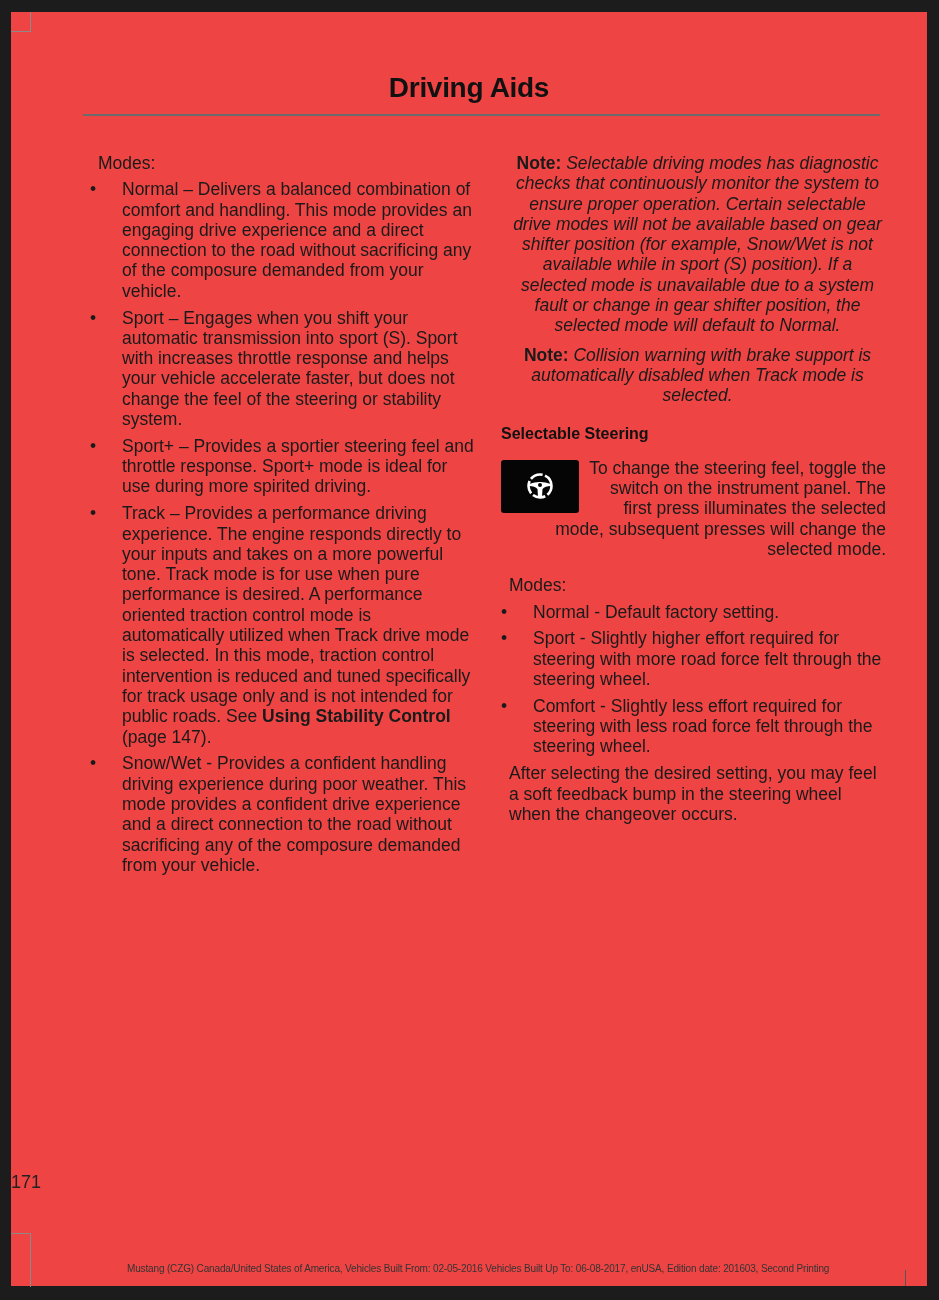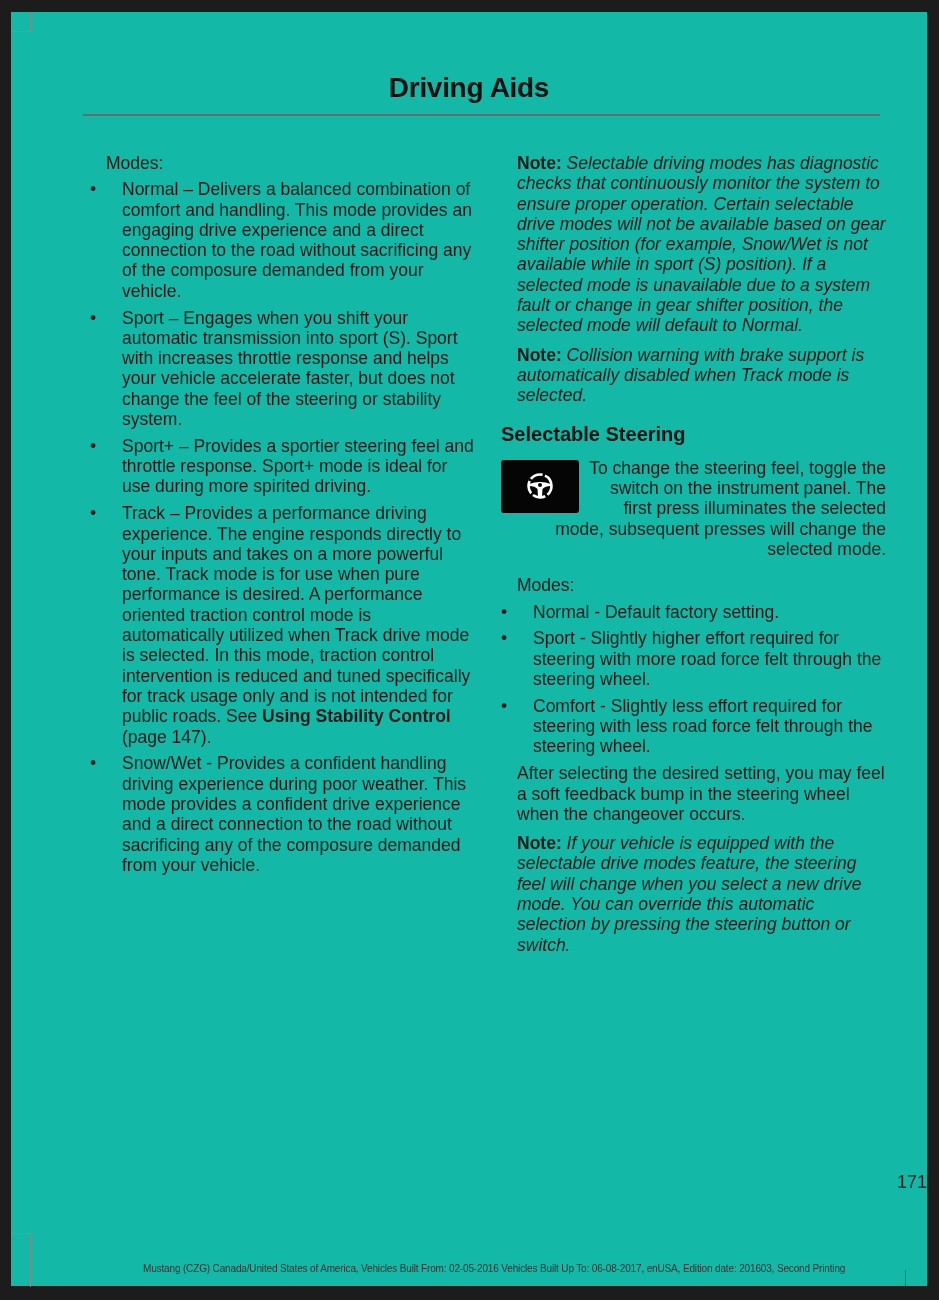--- a/index.html
+++ b/index.html
@@ -8,21 +8,21 @@
       background: #1c1c1d;
       position: relative;
       overflow: hidden;
       font-family: "Liberation Sans", "DejaVu Sans", sans-serif;
       color: #1a1a1a;
     }
     .page {
       position: absolute;
       left: 11px; top: 12px;
       width: 916px; height: 1274px;
-      background: #14b8a6;
+      background: #ef4444;
     }
     .crop-tl {
       position: absolute; left: 0; top: 0;
       width: 19px; height: 19px;
       border-right: 1px solid #8a8a8a;
       border-bottom: 1px solid #8a8a8a;
     }
     .crop-bl {
       position: absolute; left: 0; top: 1221px;
       width: 19px; height: 53px;
@@ -50,63 +50,63 @@
       background: #6b6b6b;
     }
     .col {
       position: absolute;
       top: 141px;
       font-size: 17.5px;
       line-height: 20.3px;
     }
     .col-left { left: 79px; width: 385px; }
     .col-right { left: 490px; width: 385px; }
-    p { margin: 0 0 9px 16px; }
+    p { margin: 0 0 9px 8px; }
     .modes-label { margin-bottom: 6px; }
     ul.bullets { list-style: none; margin: 0; padding: 0; }
     ul.bullets li {
       position: relative;
       padding-left: 32px;
       margin-bottom: 6.5px;
     }
     ul.bullets li .dot {
       position: absolute; left: 0; top: 0;
       width: 10px;
     }
-    .note { font-style: italic; }
+    .note { font-style: italic; text-align: center; }
     .note b { font-style: normal; font-weight: bold; }
     .link-bold { font-weight: bold; }
     h2 {
-      font-size: 20px;
+      font-size: 16px;
       font-weight: bold;
       margin: 18px 0 14px 0;
       color: #111;
     }
     .icon-block { position: relative; text-align: right; }
     .icon-box {
       float: left;
       width: 78px; height: 53px;
       background: #050505;
       border-radius: 3px;
       margin: 2px 10px 4px 0;
       display: flex; align-items: center; justify-content: center;
     }
     .icon-box svg { width: 30px; height: 30px; }
     .clear { clear: both; }
     .right-modes-list li { padding-left: 32px; }
     .page-number {
       position: absolute;
       left: 0; right: 0; top: 1160px;
-      text-align: right;
+      text-align: left;
       font-size: 18px;
       color: #222;
     }
     .footer {
       position: absolute;
-      left: 88px; top: 1251px;
+      left: 72px; top: 1251px;
       font-size: 10px;
       color: #333;
       white-space: nowrap;
       letter-spacing: -0.15px;
       padding-left: 44px;
     }
   </style>
 </head>
 <body>
 
@@ -181,21 +181,17 @@
         <span>Sport - Slightly higher effort required for steering with more road force felt through the steering wheel.</span>
       </li>
       <li>
         <span class="dot">•</span>
         <span>Comfort - Slightly less effort required for steering with less road force felt through the steering wheel.</span>
       </li>
     </ul>
 
     <p>After selecting the desired setting, you may feel a soft feedback bump in the steering wheel when the changeover occurs.</p>
 
-    <p class="note">
-      <b>Note:</b>
-      <span>If your vehicle is equipped with the selectable drive modes feature, the steering feel will change when you select a new drive mode. You can override this automatic selection by pressing the steering button or switch.</span>
-    </p>
   </div>
 
   <div class="page-number">171</div>
   <div class="footer">Mustang (CZG) Canada/United States of America, Vehicles Built From: 02-05-2016 Vehicles Built Up To: 06-08-2017, enUSA, Edition date: 201603, Second Printing</div>
 </div>
 
 </body></html>

